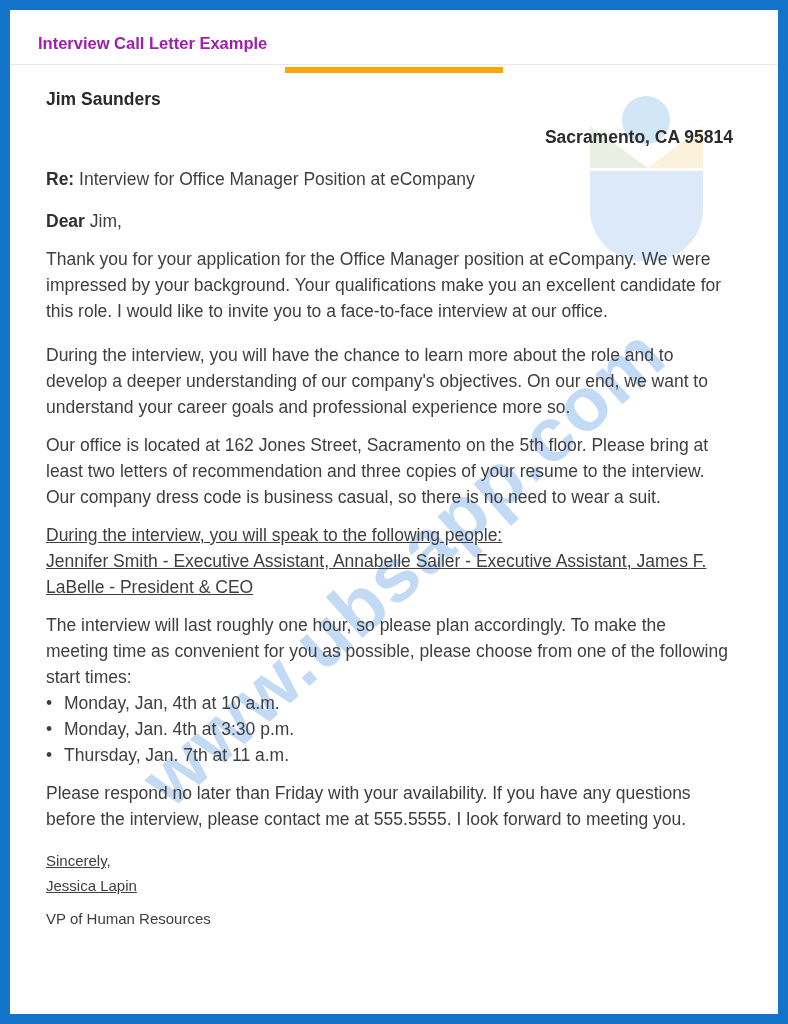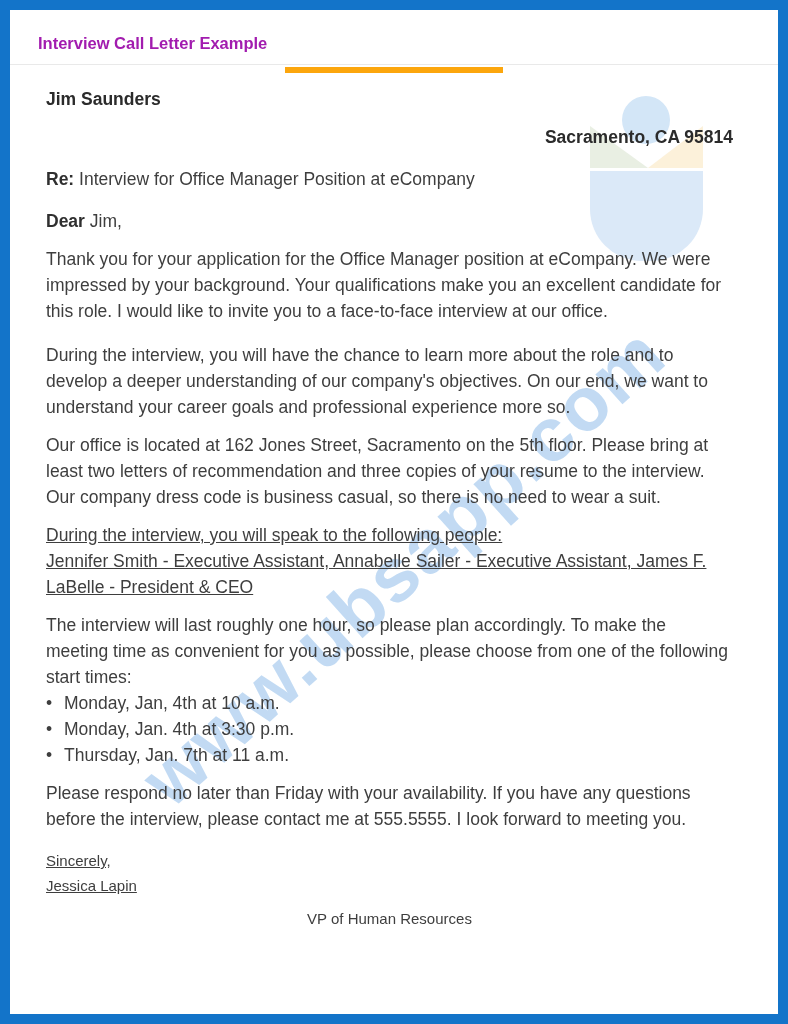--- a/index.html
+++ b/index.html
@@ -79,21 +79,21 @@
   .para-1           { margin-top: 12px; }
   .para-2           { margin-top: 18px; }
   .para-3           { margin-top: 12px; }
   .para-people      { margin-top: 12px; }
   .para-schedule    { margin-top: 12px; }
   .bullets          { list-style: none; }
   .bullets li       { display: flex; line-height: 26px; }
   .bullet-glyph     { width: 18px; flex: 0 0 18px; }
   .para-respond     { margin-top: 12px; }
   .closing-block    { margin-top: 16px; font-size: 15px; line-height: 25px; color: #3e3e3e; }
-  .signature-title  { margin-top: 8px; font-size: 15px; line-height: 25px; color: #3e3e3e; text-align: center; }
+  .signature-title  { margin-top: 8px; font-size: 15px; line-height: 25px; color: #3e3e3e; }
   .block-line { display: block; text-decoration: underline; }
 </style>
 </head>
 <body>
 
 <div class="frame">
   <div class="page">
 
     <div class="watermark">www.ubsapp.com</div>
 

